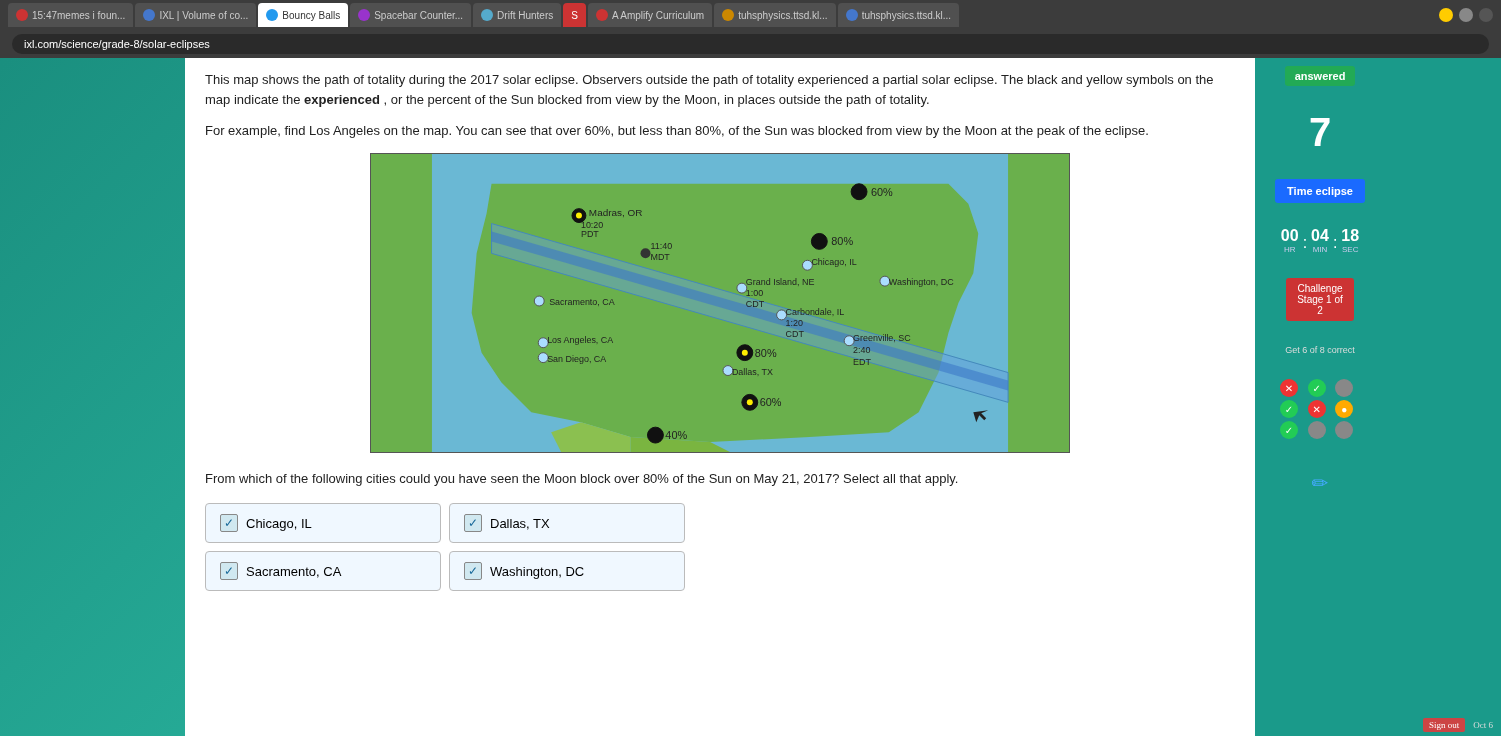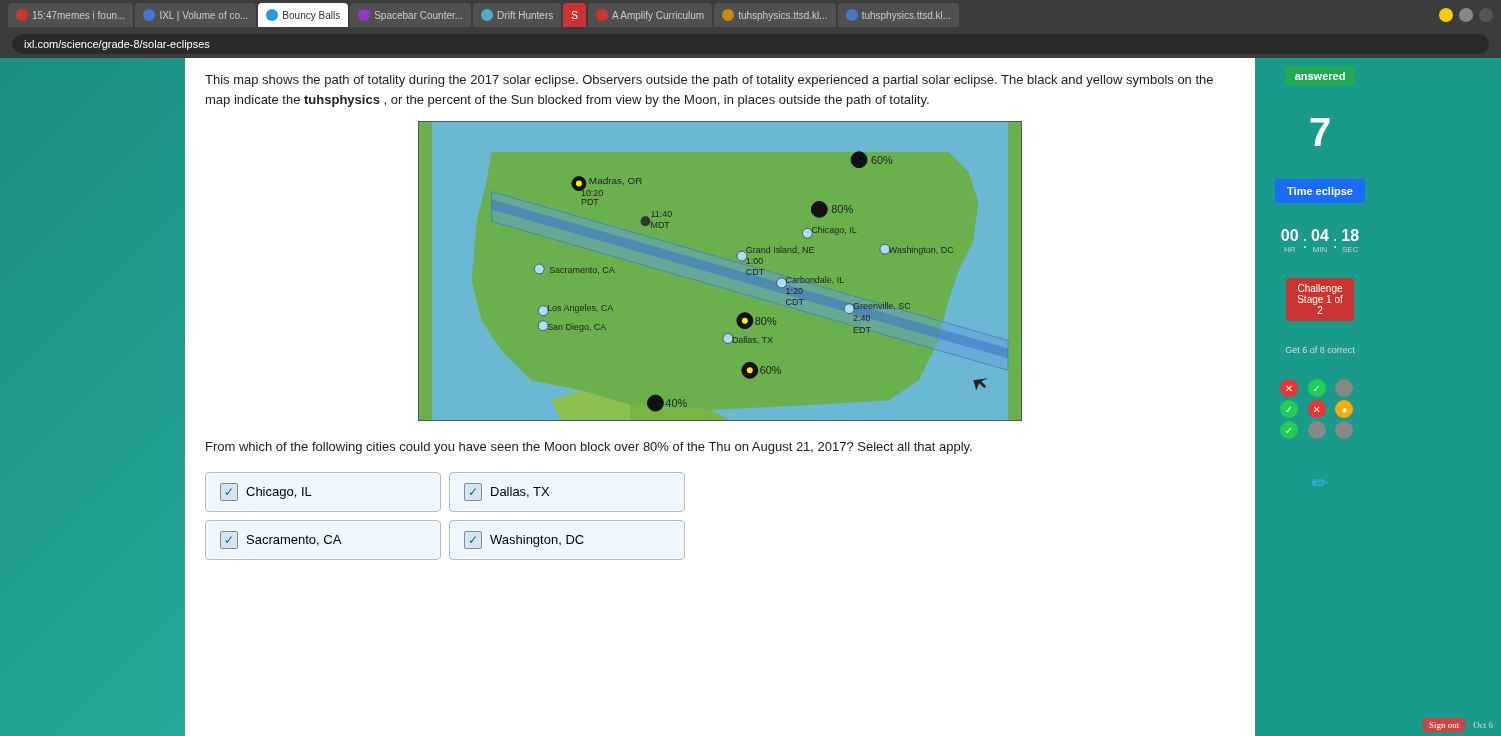--- a/index.html
+++ b/index.html
@@ -87,21 +87,21 @@
     .description-text {
       font-size: 13px;
       line-height: 1.5;
       color: #222;
       margin-bottom: 12px;
     }
     .description-text b { font-weight: bold; }
 
     
     .map-container {
-      width: 604px;
+      width: 700px;
       height: 300px;
       margin: 0 auto 16px auto;
       position: relative;
       background: #6ab04c;
       border: 1px solid #555;
       overflow: hidden;
     }
 
     
     .map-svg {
@@ -328,23 +328,24 @@
 </div>
 
 <div class="main-container">
 
   <div class="left-thumb" style="background: linear-gradient(135deg, #1a8a7a, #2ab09a); opacity:0.7;">
   </div>
 
   <div class="content-area">
     <p class="description-text">
       <span>This map shows the path of totality during the 2017 solar eclipse. Observers outside the path of totality experienced a partial solar eclipse. The black and yellow symbols on the map indicate the</span>
-      <b>tuhsphysics</b>
+      <b>experienced</b>
       <span>, or the percent of the Sun blocked from view by the Moon, in places outside the path of totality.</span>
     </p>
+    <p class="description-text">For example, find Los Angeles on the map. You can see that over 60%, but less than 80%, of the Sun was blocked from view by the Moon at the peak of the eclipse.</p>
 
     <div class="map-container">
       <svg class="map-svg" viewBox="0 0 580 300">
 
         <rect width="580" height="300" fill="#6ab8d4"></rect>
 
         <path d="M60,30 L520,30 L540,50 L550,80 L545,120 L530,150 L520,180 L510,220 L490,260 L460,280 L380,285 L280,290 L200,285 L150,270 L100,260 L70,230 L50,200 L40,160 L45,100 L55,60 Z" fill="#6ab04c"></path>
 
         <path d="M200,285 L150,270 L120,280 L130,300 L200,300 Z" fill="#8bc050"></path>
         <path d="M280,290 L200,285 L200,300 L300,300 Z" fill="#7ab540"></path>
@@ -410,21 +411,21 @@
         <circle cx="320" cy="250" r="3" fill="#ffee00"></circle>
         <text x="330" y="254" fill="#222" font-size="11" font-family="Arial">60%</text>
 
         <circle cx="225" cy="283" r="8" fill="#111" stroke="#111"></circle>
         <text x="235" y="287" fill="#222" font-size="11" font-family="Arial">40%</text>
 
         <path d="M545,260 L548,270 L551,263 L556,268 L558,266 L553,261 L560,258 Z" fill="#222"></path>
       </svg>
     </div>
 
-    <p class="question-text">From which of the following cities could you have seen the Moon block over 80% of the Thu on August 21, 2017? Select all that apply.</p>
+    <p class="question-text">From which of the following cities could you have seen the Moon block over 80% of the Sun on May 21, 2017? Select all that apply.</p>
 
     <div class="answer-grid">
       <div class="answer-option">
         <div class="answer-checkbox">✓</div>
         <span>Chicago, IL</span>
       </div>
       <div class="answer-option">
         <div class="answer-checkbox">✓</div>
         <span>Dallas, TX</span>
       </div>

